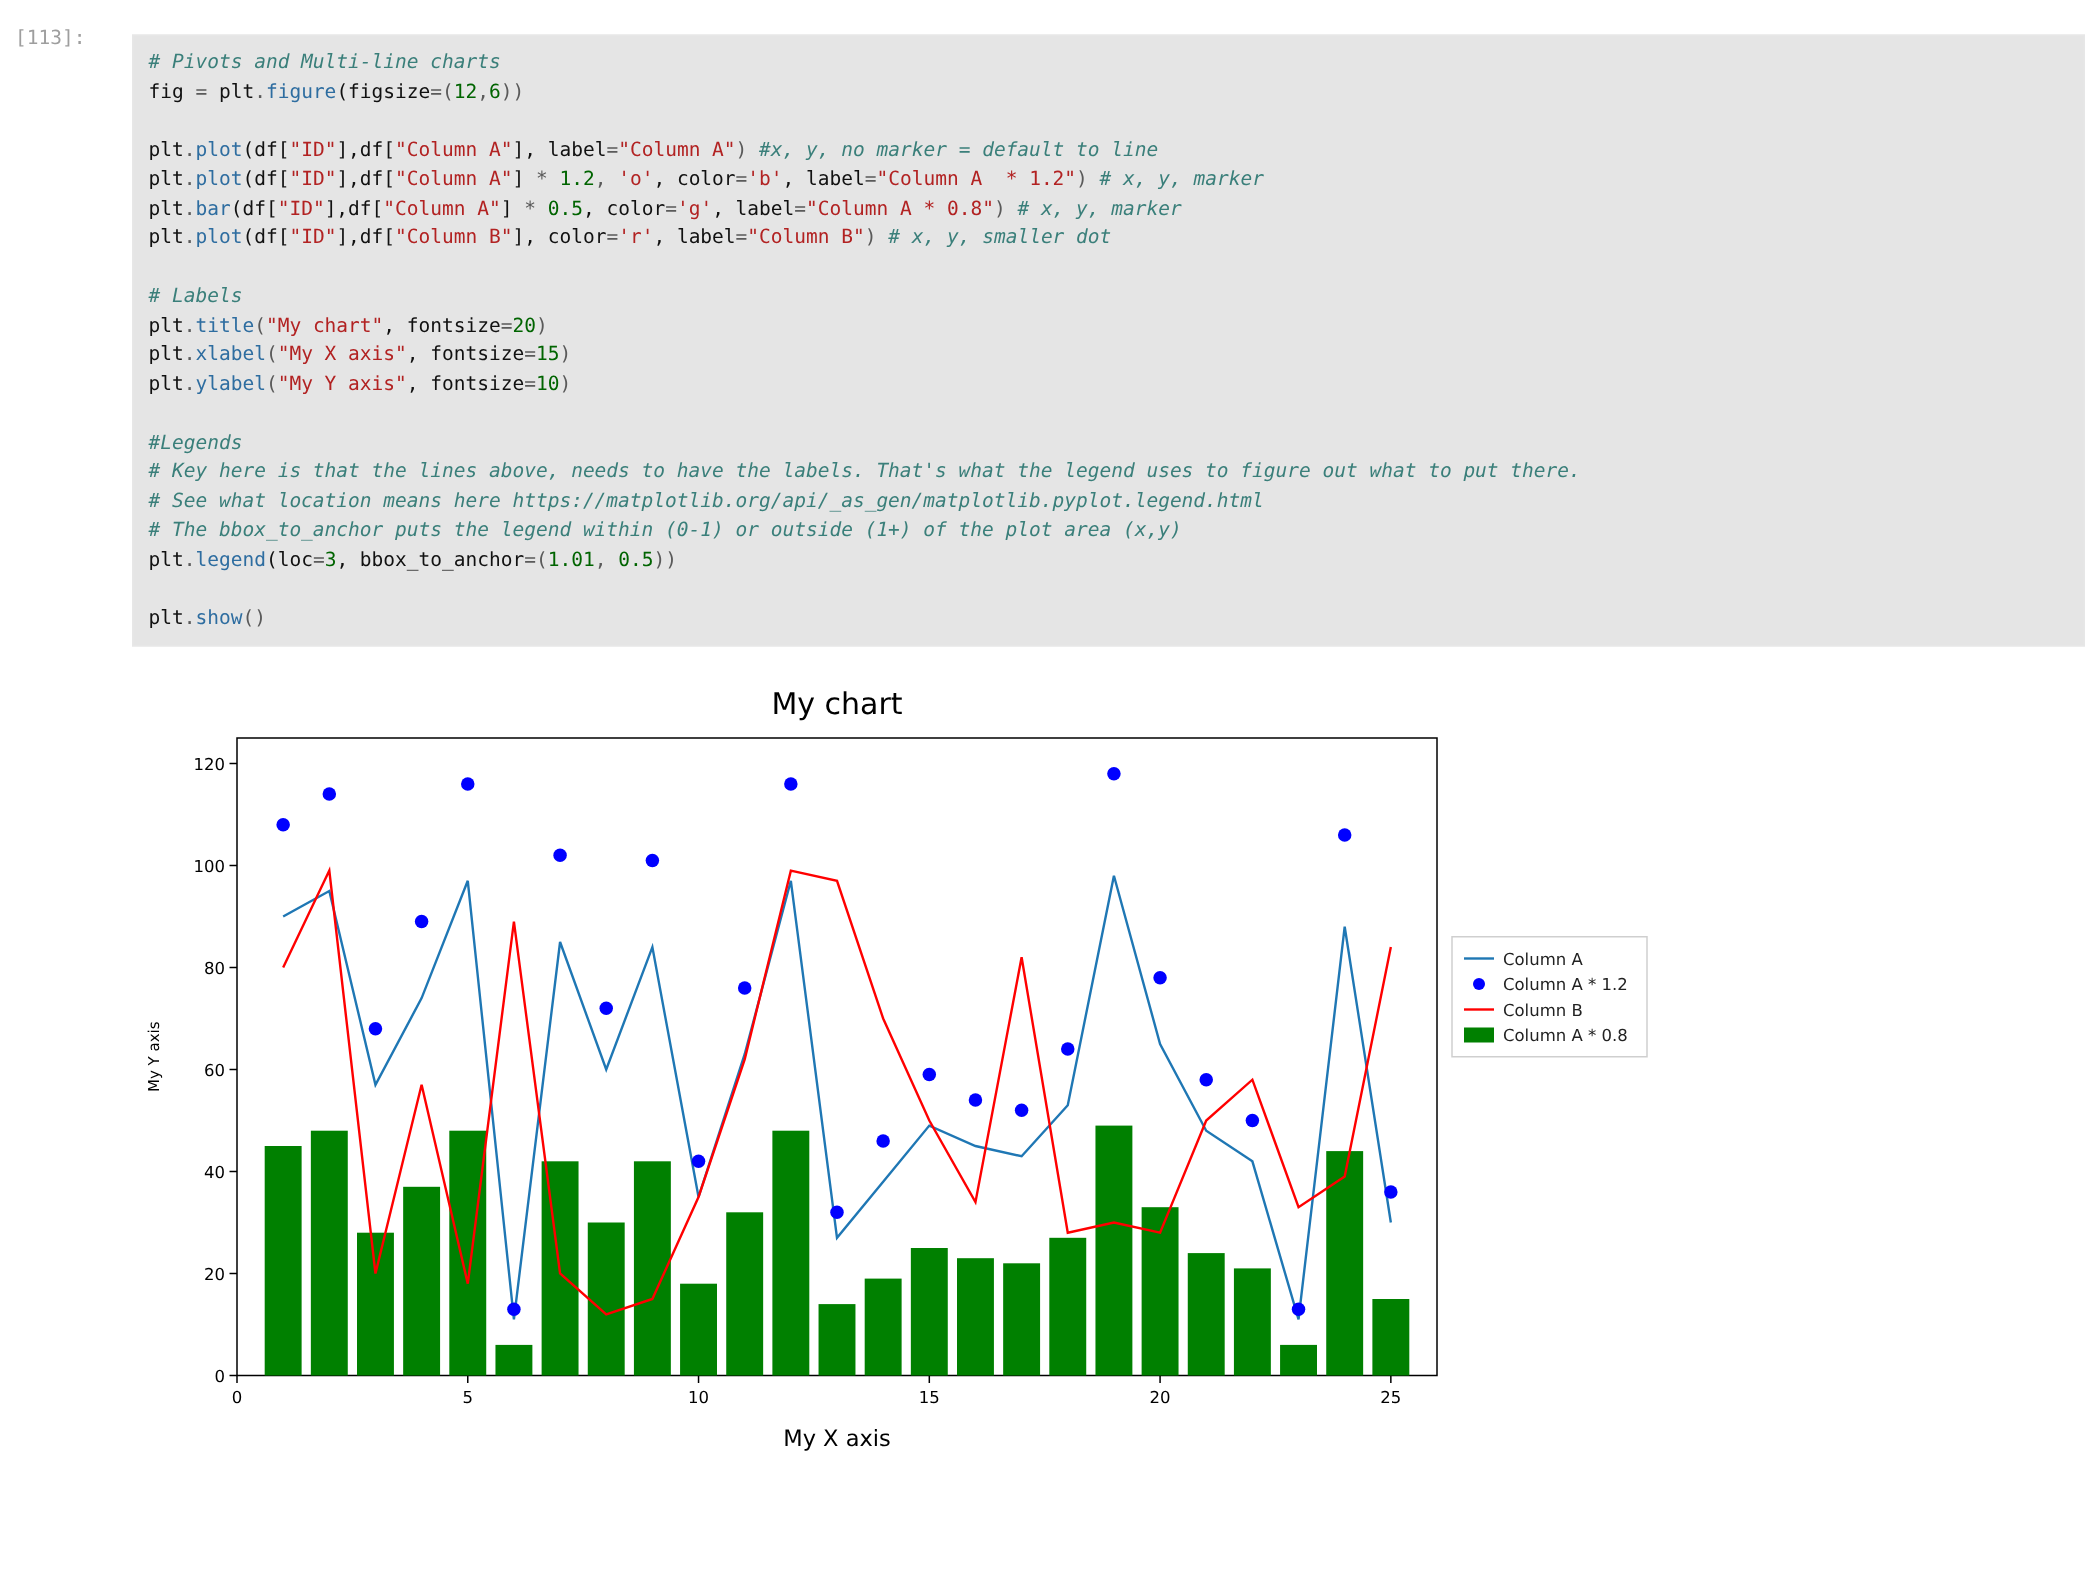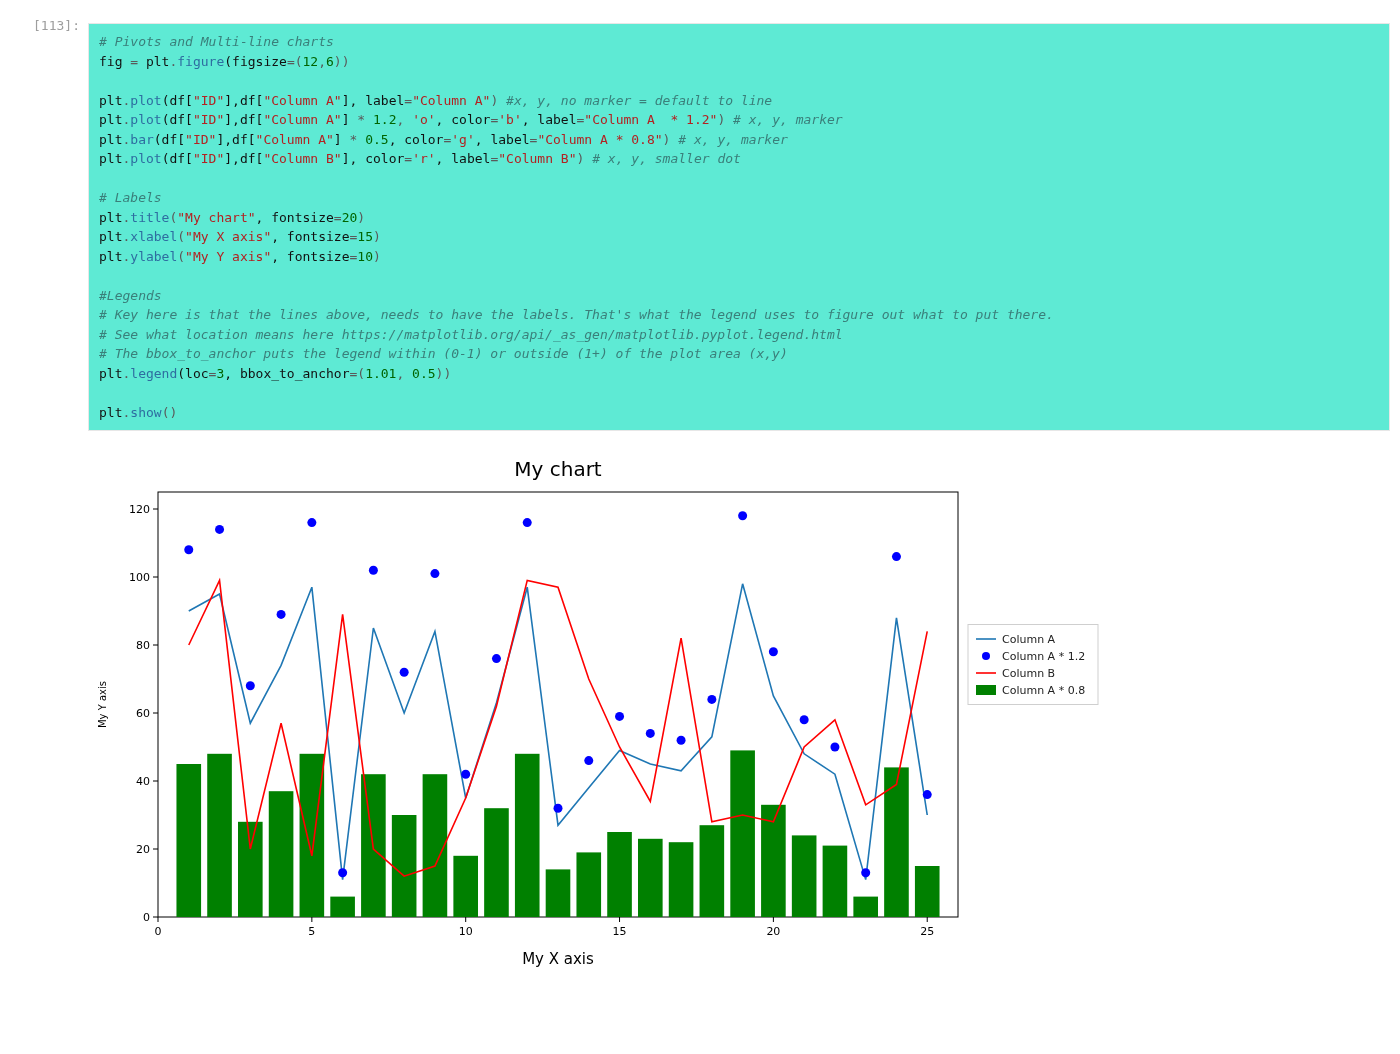--- a/index.html
+++ b/index.html
@@ -10,30 +10,30 @@
     background: #fff;
     color: #111;
   }
   .cell {
     display: flex;
     align-items: flex-start;
     margin-bottom: 8px;
   }
   .prompt {
     width: 70px;
-    text-align: right;
+    text-align: left;
     padding-right: 8px;
     color: #9e9e9e;
     flex: none;
     padding-top: 8px;
     font-family: "DejaVu Sans Mono", Menlo, Consolas, monospace;
   }
   .code-block {
     flex: 1;
-    background: #5eead4;
+    background: #e5e5e5;
     border: 1px solid #e7e7e7;
     padding: 8px 10px;
     line-height: 1.5;
     white-space: pre;
     font-family: "DejaVu Sans Mono", Menlo, Consolas, monospace;
   }
   
   .c-comment { color: #3a7f7a; font-style: italic; }  
   .c-str     { color: #b22222; }
   .c-num     { color: #006400; }

